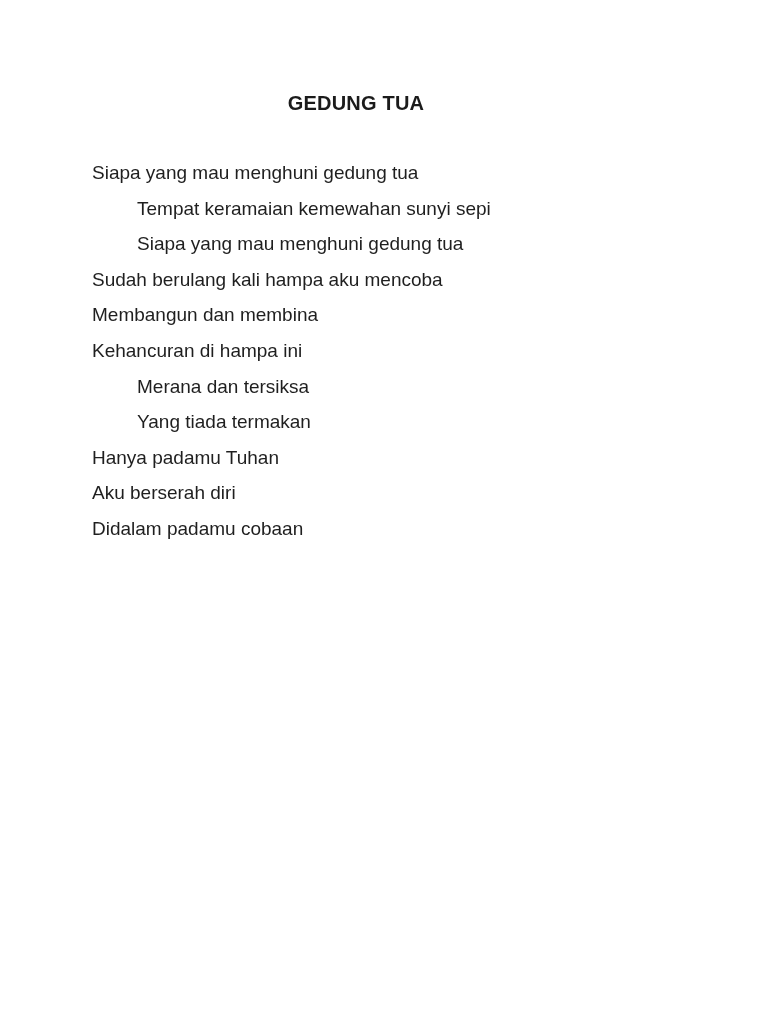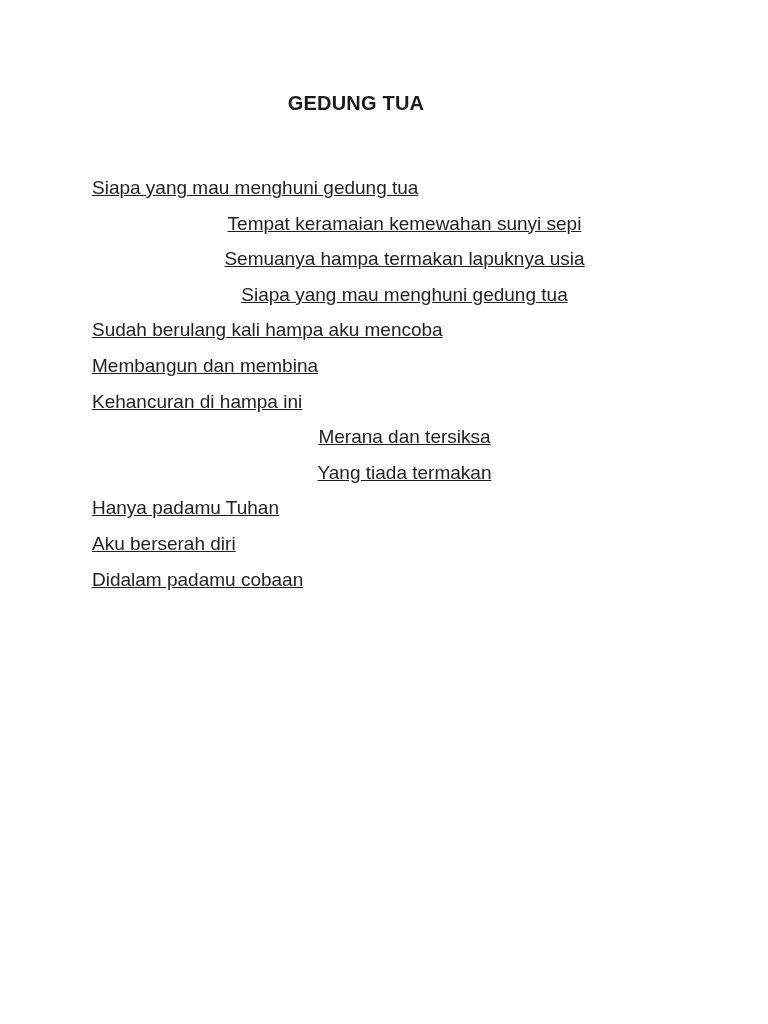--- a/index.html
+++ b/index.html
@@ -19,45 +19,42 @@
   .doc-title {
     margin-top: 89px;
     text-align: center;
     font-size: 20px;
     font-weight: 700;
     line-height: 28px;
     color: #1b1b1b;
     letter-spacing: 0.2px;
   }
   .poem {
-    margin-top: 53px;
+    margin-top: 38px;
     margin-left: 92px;
     margin-right: 40px;
-    text-decoration: underline;
   }
   .poem-line {
     font-size: 19px;
     line-height: 35.6px;
     white-space: pre;
     color: #1f1f1f;
   }
   .poem-line.indent {
     padding-left: 45px;
-    text-align: center;
   }
 </style>
 </head>
 <body>
 
 <div class="page">
   <div class="doc-title">GEDUNG TUA</div>
   <div class="poem">
       <div class="poem-line">Siapa yang mau menghuni gedung tua</div>
       <div class="poem-line indent">Tempat keramaian kemewahan sunyi sepi</div>
-      <div class="poem-line indent">Semuanya hampa termakan lapuknya usia</div>
       <div class="poem-line indent">Siapa yang mau menghuni gedung tua</div>
       <div class="poem-line">Sudah berulang kali hampa aku mencoba</div>
       <div class="poem-line">Membangun dan membina</div>
       <div class="poem-line">Kehancuran di hampa ini</div>
       <div class="poem-line indent">Merana dan tersiksa</div>
       <div class="poem-line indent">Yang tiada termakan</div>
       <div class="poem-line">Hanya padamu Tuhan</div>
       <div class="poem-line">Aku berserah diri</div>
       <div class="poem-line">Didalam padamu cobaan</div>
     </div>

